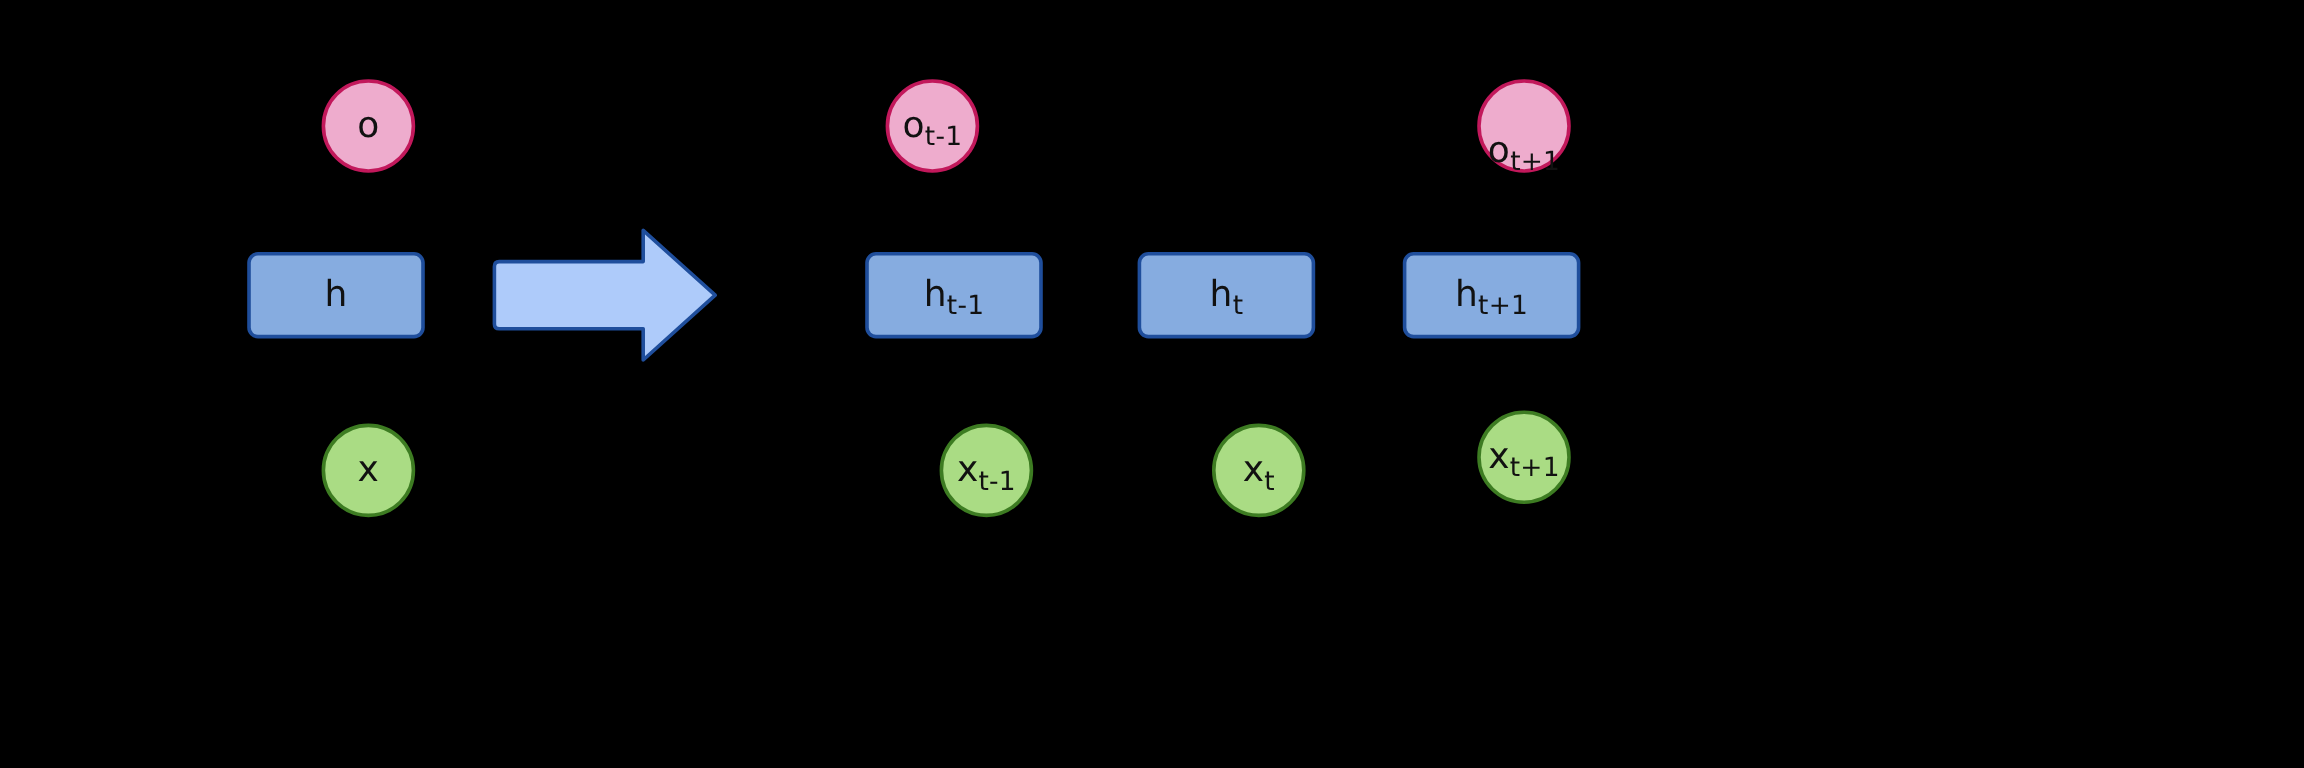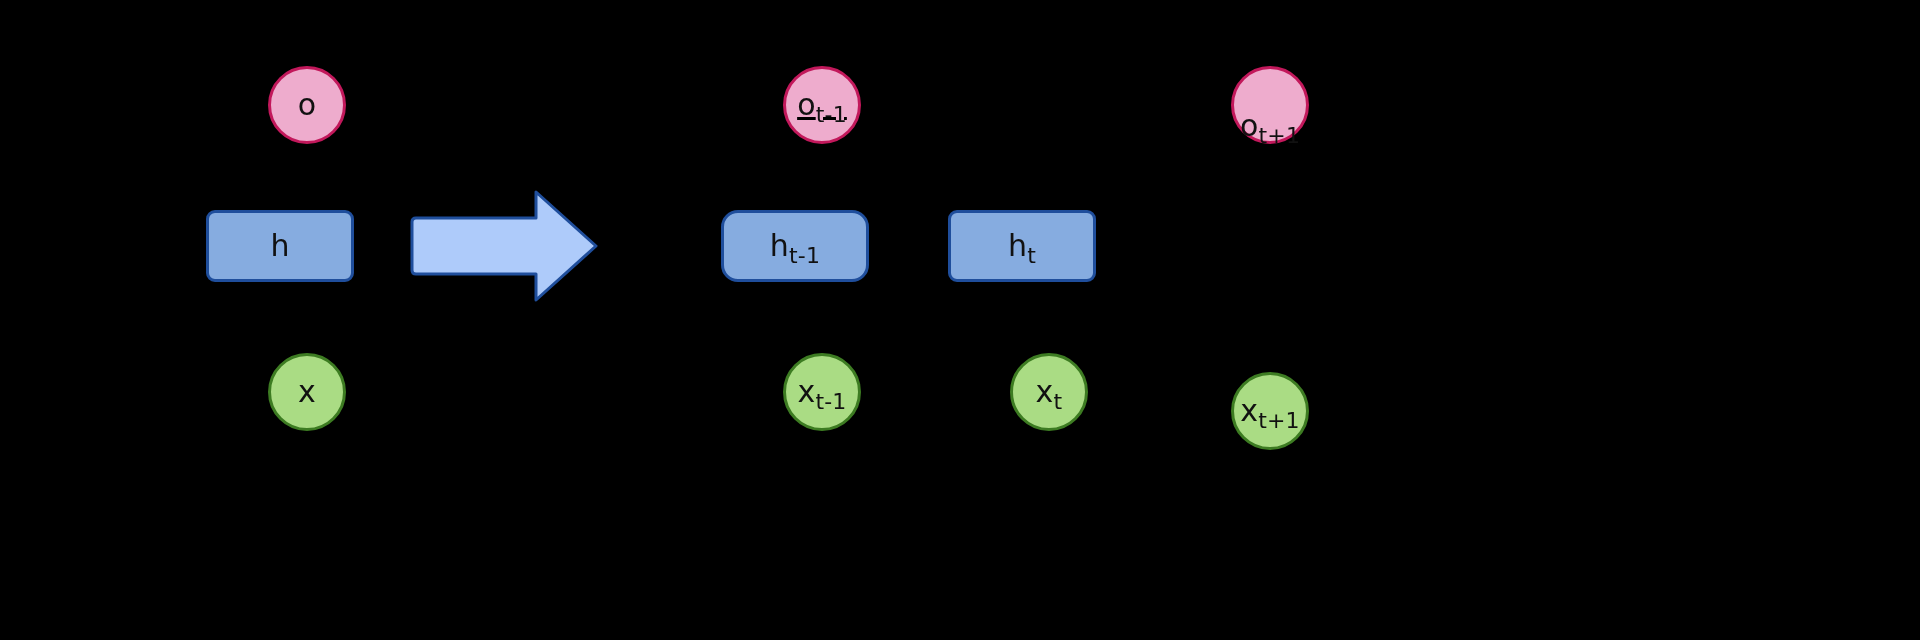--- a/index.html
+++ b/index.html
@@ -115,27 +115,27 @@
                Q 4 86 8 86
                L 128 86
                L 128 112
                L 188 58
                L 128 4
                L 128 30
                Z" fill="#aecbfa" stroke="#1f4e9c" stroke-width="3" stroke-linejoin="round"></path>
     </svg>
   </div>
 
-  <div class="node circle out" style="left:783px; top:66px;text-decoration:underline;">
+  <div class="node circle out" style="left:738px; top:66px;">
     <span class="label">
       <span class="base">o</span><span class="sub">t-1</span>
     </span>
   </div>
 
-  <div class="node box" style="left:721px; top:210px;border-radius:17px;">
+  <div class="node box" style="left:721px; top:210px;">
     <span class="label">
       <span class="base">h</span><span class="sub">t-1</span>
     </span>
   </div>
 
   <div class="node circle inp" style="left:783px; top:353px;">
     <span class="label">
       <span class="base">x</span><span class="sub">t-1</span>
     </span>
   </div>
@@ -152,20 +152,25 @@
       <span class="base">x</span><span class="sub">t</span>
     </span>
   </div>
 
   <div class="node circle out" style="left:1231px; top:66px;align-items:flex-end;">
     <span class="label">
       <span class="base">o</span><span class="sub">t+1</span>
     </span>
   </div>
 
+  <div class="node box" style="left:1169px; top:210px;">
+    <span class="label">
+      <span class="base">h</span><span class="sub">t+1</span>
+    </span>
+  </div>
 
-  <div class="node circle inp" style="left:1231px; top:372px;">
+  <div class="node circle inp" style="left:1231px; top:342px;">
     <span class="label">
       <span class="base">x</span><span class="sub">t+1</span>
     </span>
   </div>
 
 </div>
 
 </body></html>

